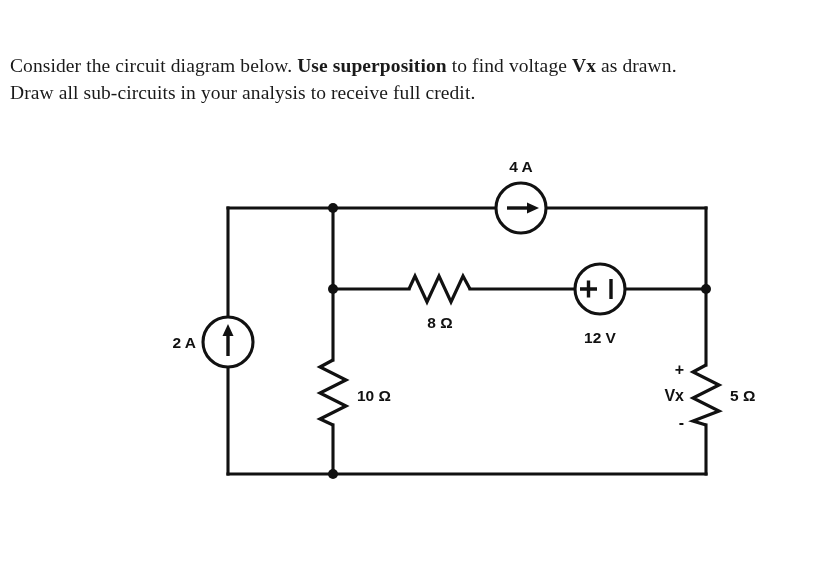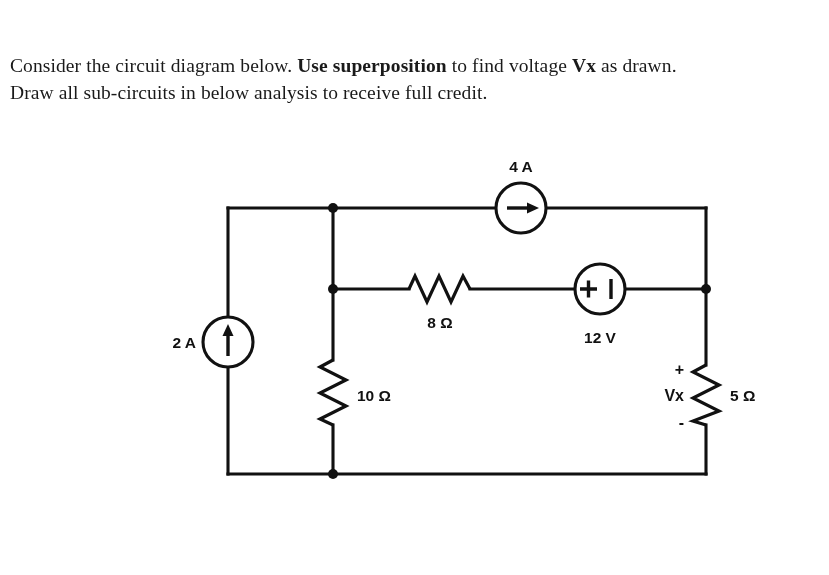--- a/index.html
+++ b/index.html
@@ -95,21 +95,21 @@
     text-anchor: end;
   }
 </style>
 </head>
 <body>
 
 <div id="page">
 
   <div class="prompt">
     <span>Consider the circuit diagram below. </span><span class="strong">Use superposition</span><span> to find voltage </span><span class="strong">Vx</span><span> as drawn.</span><br>
-    <span>Draw all sub-circuits in below analysis to receive full credit.</span>
+    <span>Draw all sub-circuits in your analysis to receive full credit.</span>
   </div>
 
   <div class="circuit-wrap">
     <svg class="circuit" width="829" height="400" viewBox="0 0 829 400" xmlns="http://www.w3.org/2000/svg">
 
       <path class="wire" d="M 228 88 L 496 88"></path>
 
       <path class="wire" d="M 546 88 L 706 88"></path>
 
       <path class="wire" d="M 228 88 L 228 197"></path>

